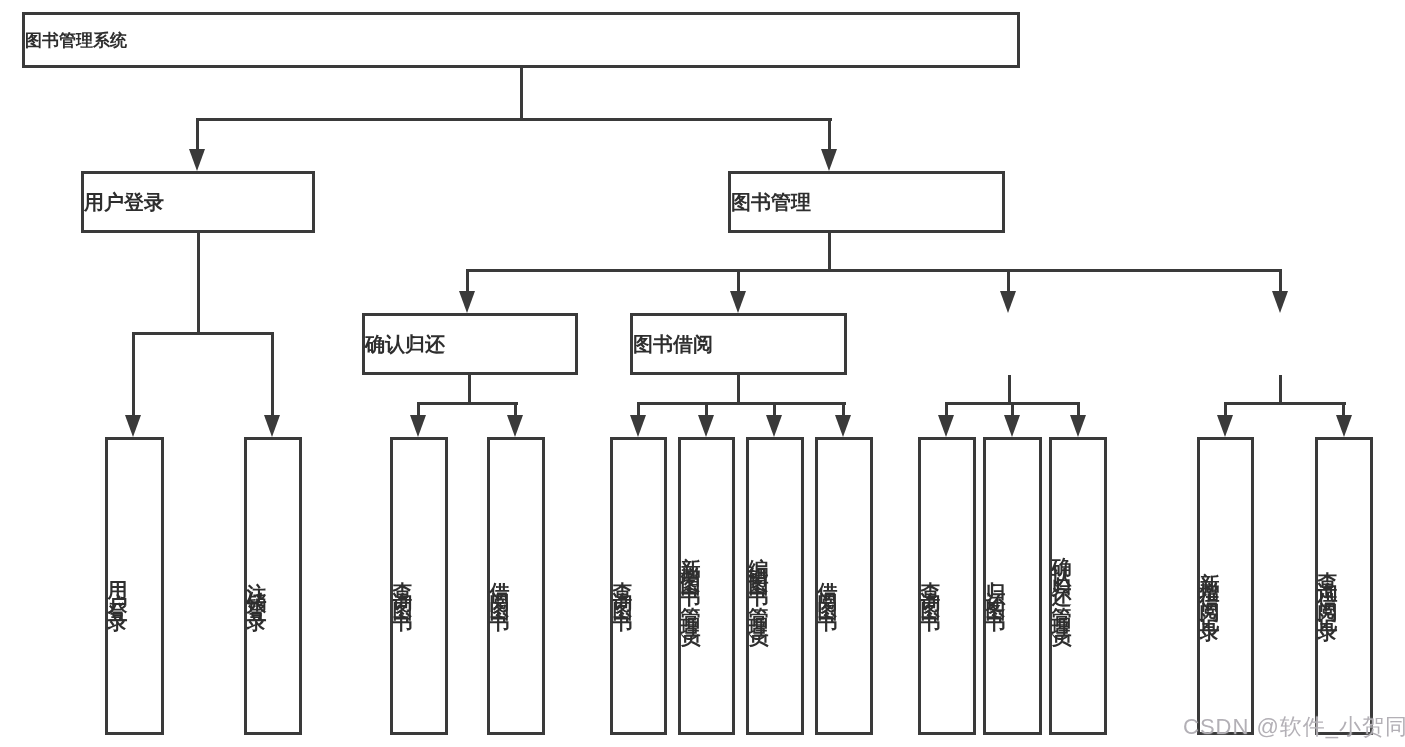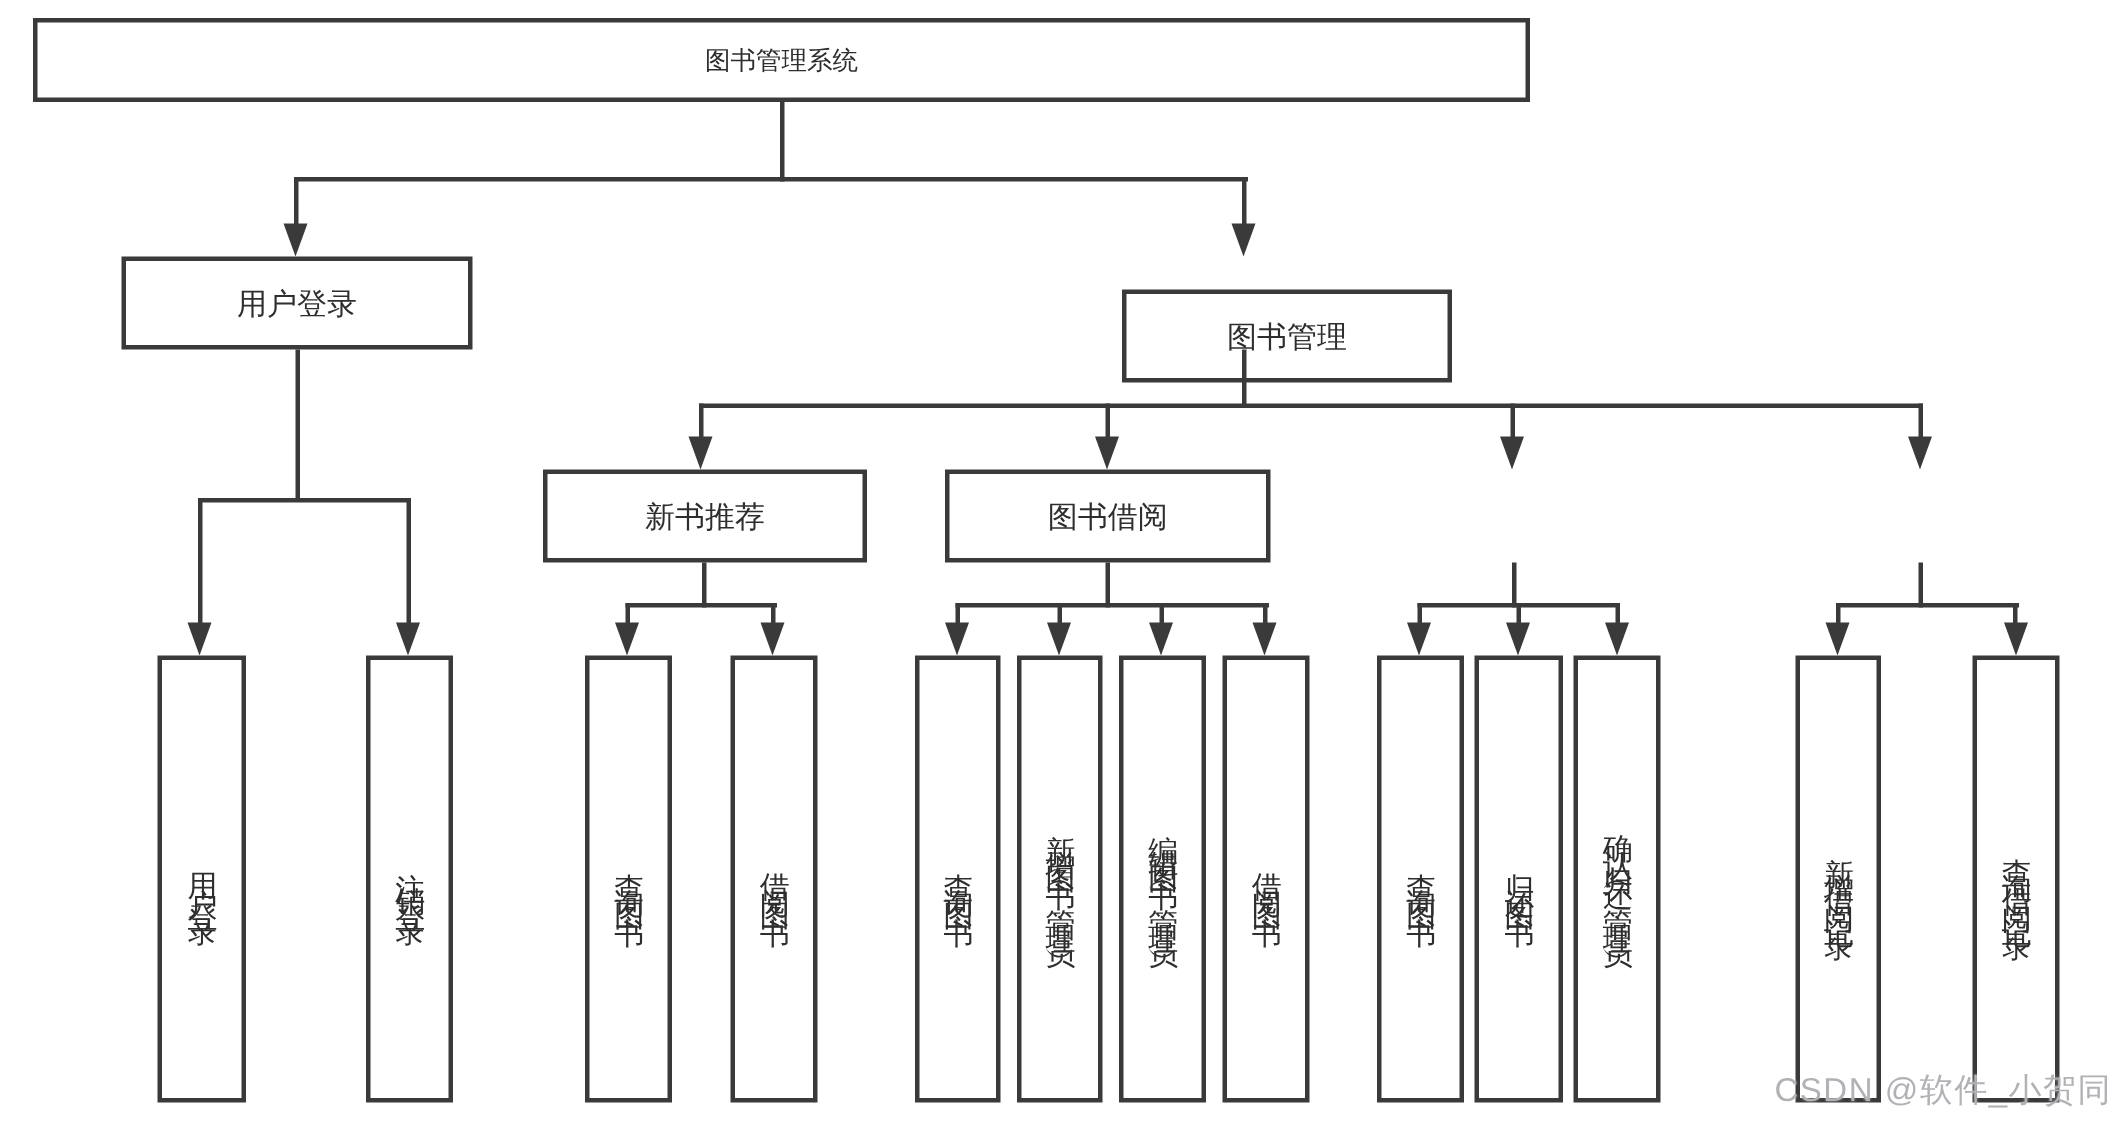--- a/index.html
+++ b/index.html
@@ -8,22 +8,22 @@
     --bg:#ffffff;
     --wm:#b3b0b6;
   }
   html,body{margin:0;padding:0;background:var(--bg);}
   #stage{
     position:relative;width:1405px;height:747px;background:var(--bg);
     font-family:"Liberation Sans",sans-serif;color:var(--text);overflow:hidden;
   }
   .box{
     position:absolute;box-sizing:border-box;border:3px solid var(--line);
-    background:var(--bg);display:flex;align-items:center;justify-content:center;
-    font-size:20px;color:var(--text);white-space:nowrap;
+    background:var(--bg);display:flex;align-items:center;
+    font-size:20px;color:var(--text);white-space:nowrap;font-weight:bold;
   }
   .box.root{font-size:17px;}
   .leaf{top:437px;height:298px;}
   .vtext{
     writing-mode:vertical-rl;text-orientation:mixed;letter-spacing:10px;
     white-space:nowrap;line-height:1;
   }
   .vl,.hl{position:absolute;background:var(--line);}
   .vl{width:3px;}
   .hl{height:3px;}
@@ -50,21 +50,21 @@
   <div class="vl" style="left:520px;top:68px;height:53px;"></div>
   <div class="hl" style="left:196px;top:118px;width:636px;"></div>
   <div class="vl" style="left:196px;top:118px;height:34px;"></div>
   <div class="vl" style="left:828px;top:118px;height:34px;"></div>
   <div class="ar" style="left:189px;top:149px;"></div>
   <div class="ar" style="left:821px;top:149px;"></div>
 
   <div class="box" style="left:81px;top:171px;width:234px;height:62px;">
     <span>用户登录</span>
   </div>
-  <div class="box" style="left:748px;top:171px;width:220px;height:62px;margin-top:22px;">
+  <div class="box" style="left:728px;top:171px;width:277px;height:62px;">
     <span>图书管理</span>
   </div>
 
   <div class="vl" style="left:197px;top:233px;height:101px;"></div>
   <div class="hl" style="left:132px;top:332px;width:142px;"></div>
   <div class="vl" style="left:132px;top:332px;height:86px;"></div>
   <div class="vl" style="left:271px;top:332px;height:86px;"></div>
   <div class="ar" style="left:125px;top:415px;"></div>
   <div class="ar" style="left:264px;top:415px;"></div>
 
@@ -73,21 +73,21 @@
   <div class="vl" style="left:466px;top:269px;height:24px;"></div>
   <div class="vl" style="left:737px;top:269px;height:24px;"></div>
   <div class="vl" style="left:1007px;top:269px;height:24px;"></div>
   <div class="vl" style="left:1279px;top:269px;height:24px;"></div>
   <div class="ar" style="left:459px;top:291px;"></div>
   <div class="ar" style="left:730px;top:291px;"></div>
   <div class="ar" style="left:1000px;top:291px;"></div>
   <div class="ar" style="left:1272px;top:291px;"></div>
 
   <div class="box" style="left:362px;top:313px;width:216px;height:62px;">
-    <span>新书推荐</span>
+    <span>确认归还</span>
   </div>
   <div class="box" style="left:630px;top:313px;width:217px;height:62px;">
     <span>图书借阅</span>
   </div>
 
   <div class="vl" style="left:468px;top:375px;height:30px;"></div>
   <div class="hl" style="left:417px;top:402px;width:101px;"></div>
   <div class="vl" style="left:417px;top:402px;height:16px;"></div>
   <div class="vl" style="left:514px;top:402px;height:16px;"></div>
   <div class="ar" style="left:410px;top:415px;"></div>

